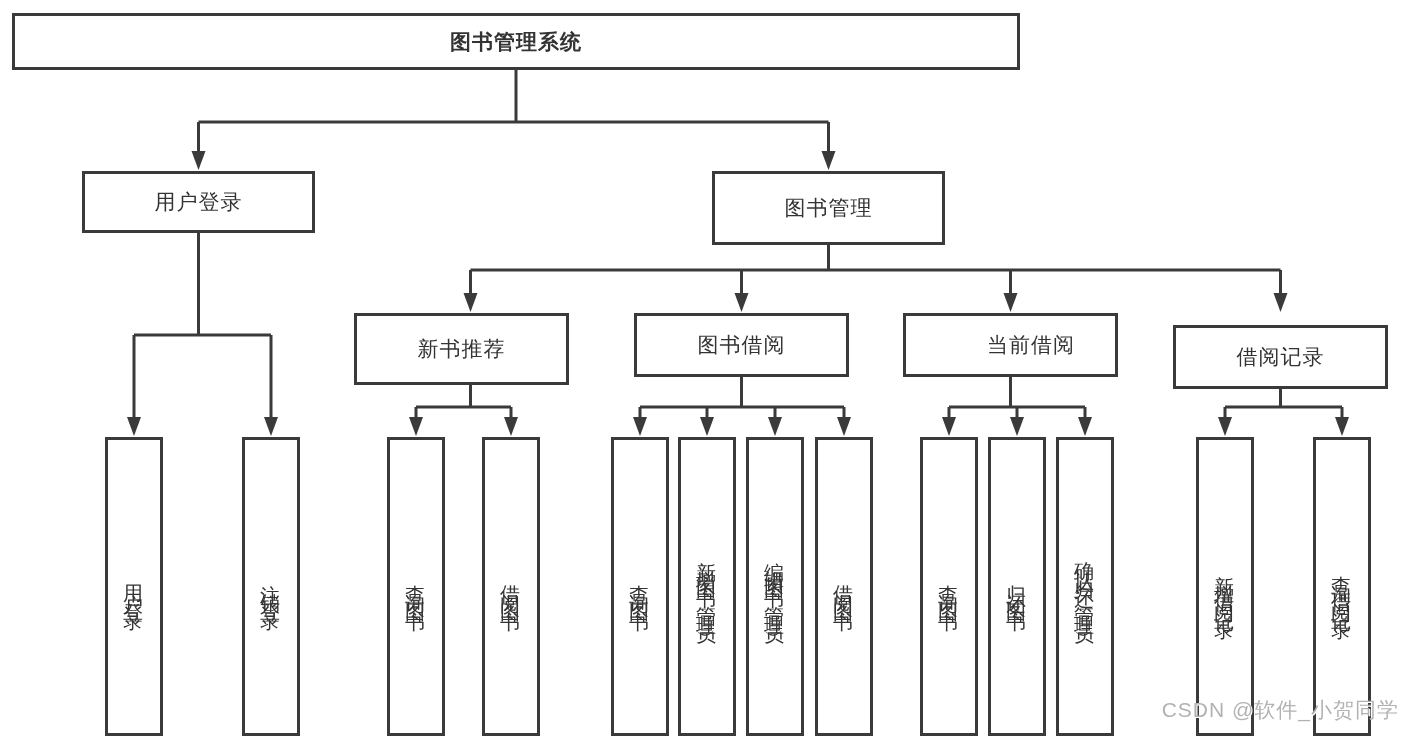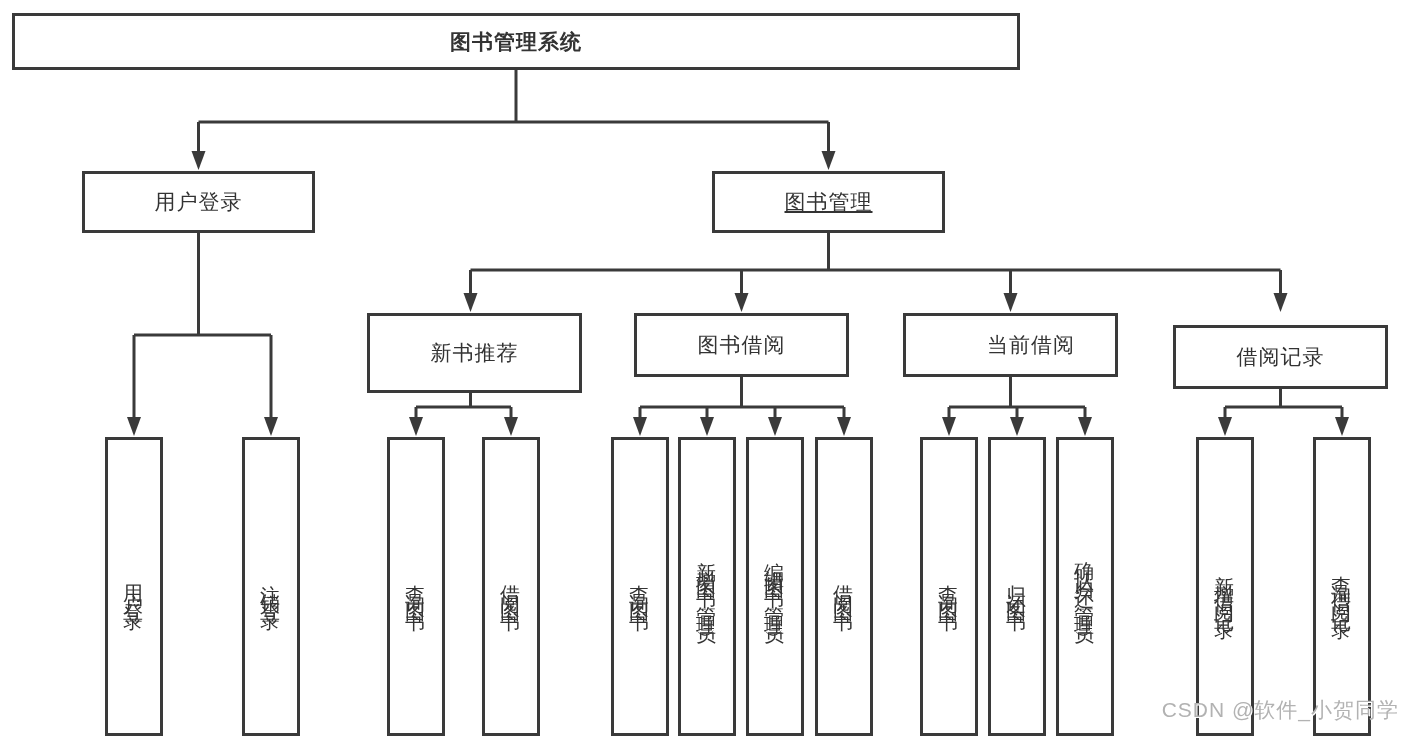--- a/index.html
+++ b/index.html
@@ -53,22 +53,22 @@
   }
   .leaf span {
     writing-mode: vertical-rl;
     text-orientation: mixed;
     letter-spacing: 9px;
     white-space: nowrap;
   }
   
   .root            { left: 12px;   top: 13px;  width: 1008px; height: 57px; font-weight: bold; }
   .n-user-login    { left: 82px;   top: 171px; width: 233px;  height: 62px; }
-  .n-book-mgmt     { left: 712px;  top: 171px; width: 233px;  height: 62px; text-decoration: underline; }
-  .n-new-books     { left: 367px;  top: 313px; width: 215px;  height: 80px; }
+  .n-book-mgmt     { left: 712px;  top: 171px; width: 233px;  height: 74px; }
+  .n-new-books     { left: 354px;  top: 313px; width: 215px;  height: 72px; }
   .n-book-borrow   { left: 634px;  top: 313px; width: 215px;  height: 64px; }
   .n-current       { left: 903px;  top: 313px; width: 215px;  height: 64px; padding-left: 41px; }
   .n-records       { left: 1173px; top: 313px; width: 215px;  height: 64px; margin-top: 12px; }
   .l-a1 { left: 105px; }
   .l-a2 { left: 242px; }
   .l-b1 { left: 387px; }
   .l-b2 { left: 482px; }
   .l-c1 { left: 611px; }
   .l-c2 { left: 678px; }
   .l-c3 { left: 746px; }

